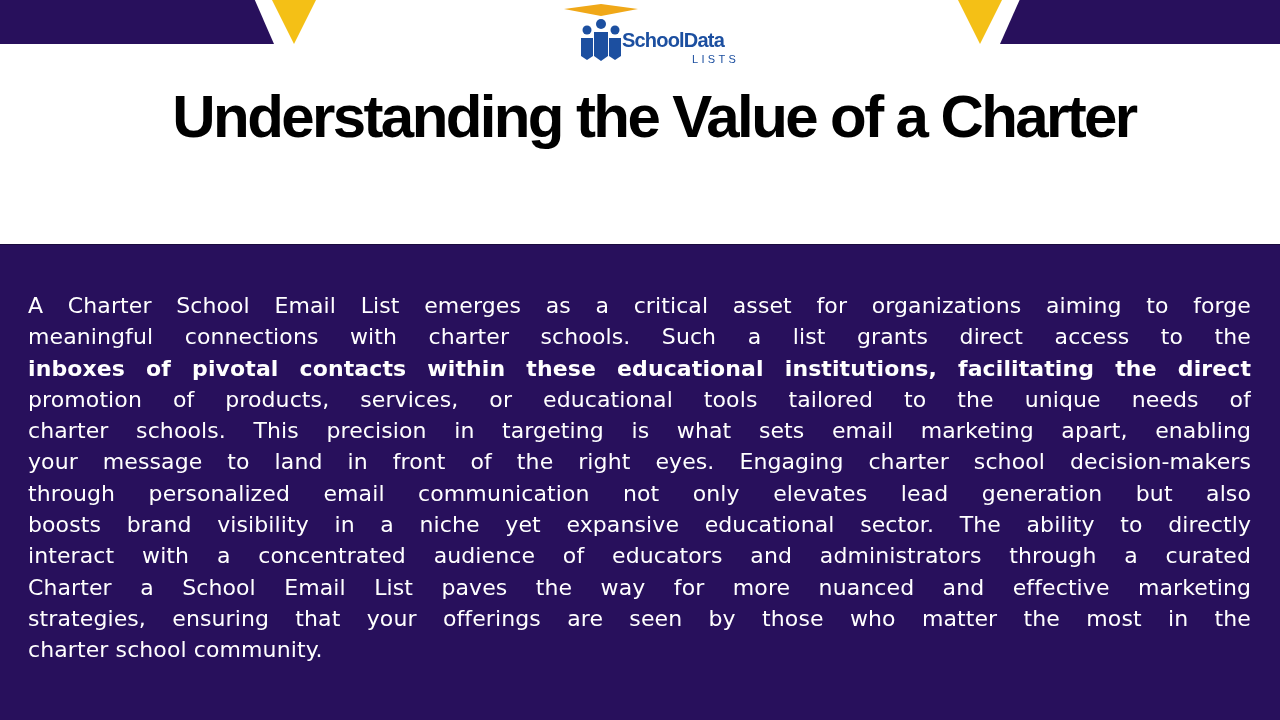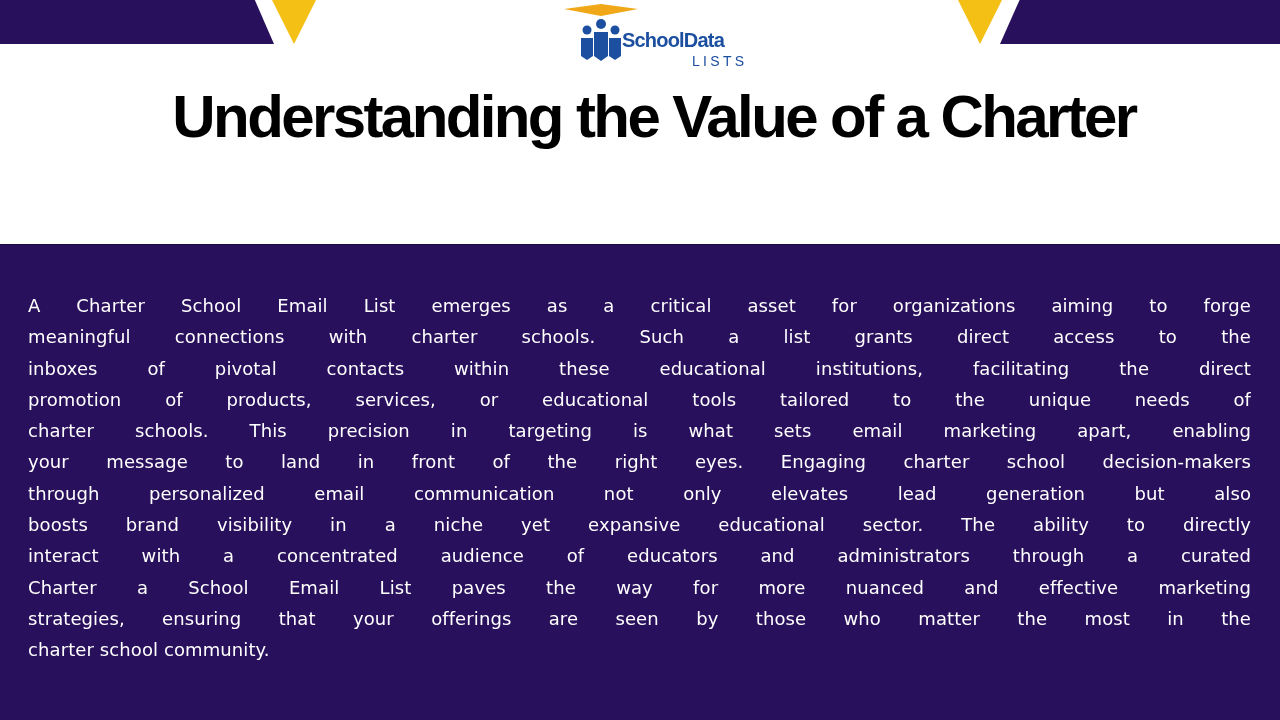--- a/index.html
+++ b/index.html
@@ -17,32 +17,32 @@
            border-top: 44px solid #f4c016; }
     .tri-left { left: 272px; }
     .tri-right { left: 958px; }
 
     .logo { position: absolute; left: 564px; top: 2px; width: 190px; height: 66px; }
     .logo-cap { position: absolute; left: 0; top: 2px; width: 74px; height: 12px; }
     .logo-people { position: absolute; left: 14px; top: 16px; width: 46px; height: 46px; }
     .logo-word { position: absolute; left: 58px; top: 28px; font-family: "Liberation Sans", sans-serif;
                  font-weight: bold; font-size: 20px; color: #1c4fa0; letter-spacing: -0.8px; line-height: 1; }
     .logo-sub { position: absolute; left: 128px; top: 52px; font-family: "Liberation Sans", sans-serif;
-                font-size: 14px; color: #1c4fa0; letter-spacing: 3.3px; line-height: 1; }
+                font-size: 11px; color: #1c4fa0; letter-spacing: 3.3px; line-height: 1; }
 
     .title { position: absolute; left: 0; top: 84px; width: 1280px; text-align: center;
              font-family: "Liberation Sans", sans-serif; font-weight: bold; color: #000;
              font-size: 60px; line-height: 66px; letter-spacing: -2.6px; }
     .title span { display: block; padding-left: 28px; }
 
     .panel { position: absolute; left: 0; top: 244px; width: 1280px; height: 476px; background: #28105c;
              border-top: 1px solid #1a0a3d; }
 
     .body-text { position: absolute; left: 28px; top: 290px; width: 1223px;
-                 font-family: "DejaVu Sans", sans-serif; font-size: 18px; color: #ffffff;
+                 font-family: "DejaVu Sans", sans-serif; font-size: 22px; color: #ffffff;
                  letter-spacing: 0.1px; }
     .body-line { display: block; height: 31.3px; line-height: 31.3px; text-align: justify;
                  text-align-last: justify; white-space: nowrap; overflow: hidden; }
     .body-line.last { text-align-last: left; }
   </style>
 </head>
 <body>
 
 <div class="banner banner-left"></div>
 <div class="tri tri-left"></div>
@@ -67,21 +67,21 @@
 
 <h1 class="title">
   <span>Understanding the Value of a Charter</span>
 </h1>
 
 <div class="panel"></div>
 
 <div class="body-text">
   <span class="body-line" style="white-space: normal;">A Charter School Email List emerges as a critical asset for organizations aiming to forge</span>
   <span class="body-line" style="white-space: normal;">meaningful connections with charter schools. Such a list grants direct access to the</span>
-  <span class="body-line" style="white-space: normal;">inboxes of pivotal contacts within these educational institutions, facilitating the direct</span>
+  <span class="body-line" style="white-space: normal; font-weight: bold;">inboxes of pivotal contacts within these educational institutions, facilitating the direct</span>
   <span class="body-line" style="white-space: normal;">promotion of products, services, or educational tools tailored to the unique needs of</span>
   <span class="body-line" style="white-space: normal;">charter schools. This precision in targeting is what sets email marketing apart, enabling</span>
   <span class="body-line" style="white-space: normal;">your message to land in front of the right eyes. Engaging charter school decision-makers</span>
   <span class="body-line" style="white-space: normal;">through personalized email communication not only elevates lead generation but also</span>
   <span class="body-line" style="white-space: normal;">boosts brand visibility in a niche yet expansive educational sector. The ability to directly</span>
   <span class="body-line" style="white-space: normal;">interact with a concentrated audience of educators and administrators through a curated</span>
   <span class="body-line" style="white-space: normal;">Charter a School Email List paves the way for more nuanced and effective marketing</span>
   <span class="body-line" style="white-space: normal;">strategies, ensuring that your offerings are seen by those who matter the most in the</span>
   <span class="body-line last" style="white-space: normal;">charter school community.</span>
 </div>

